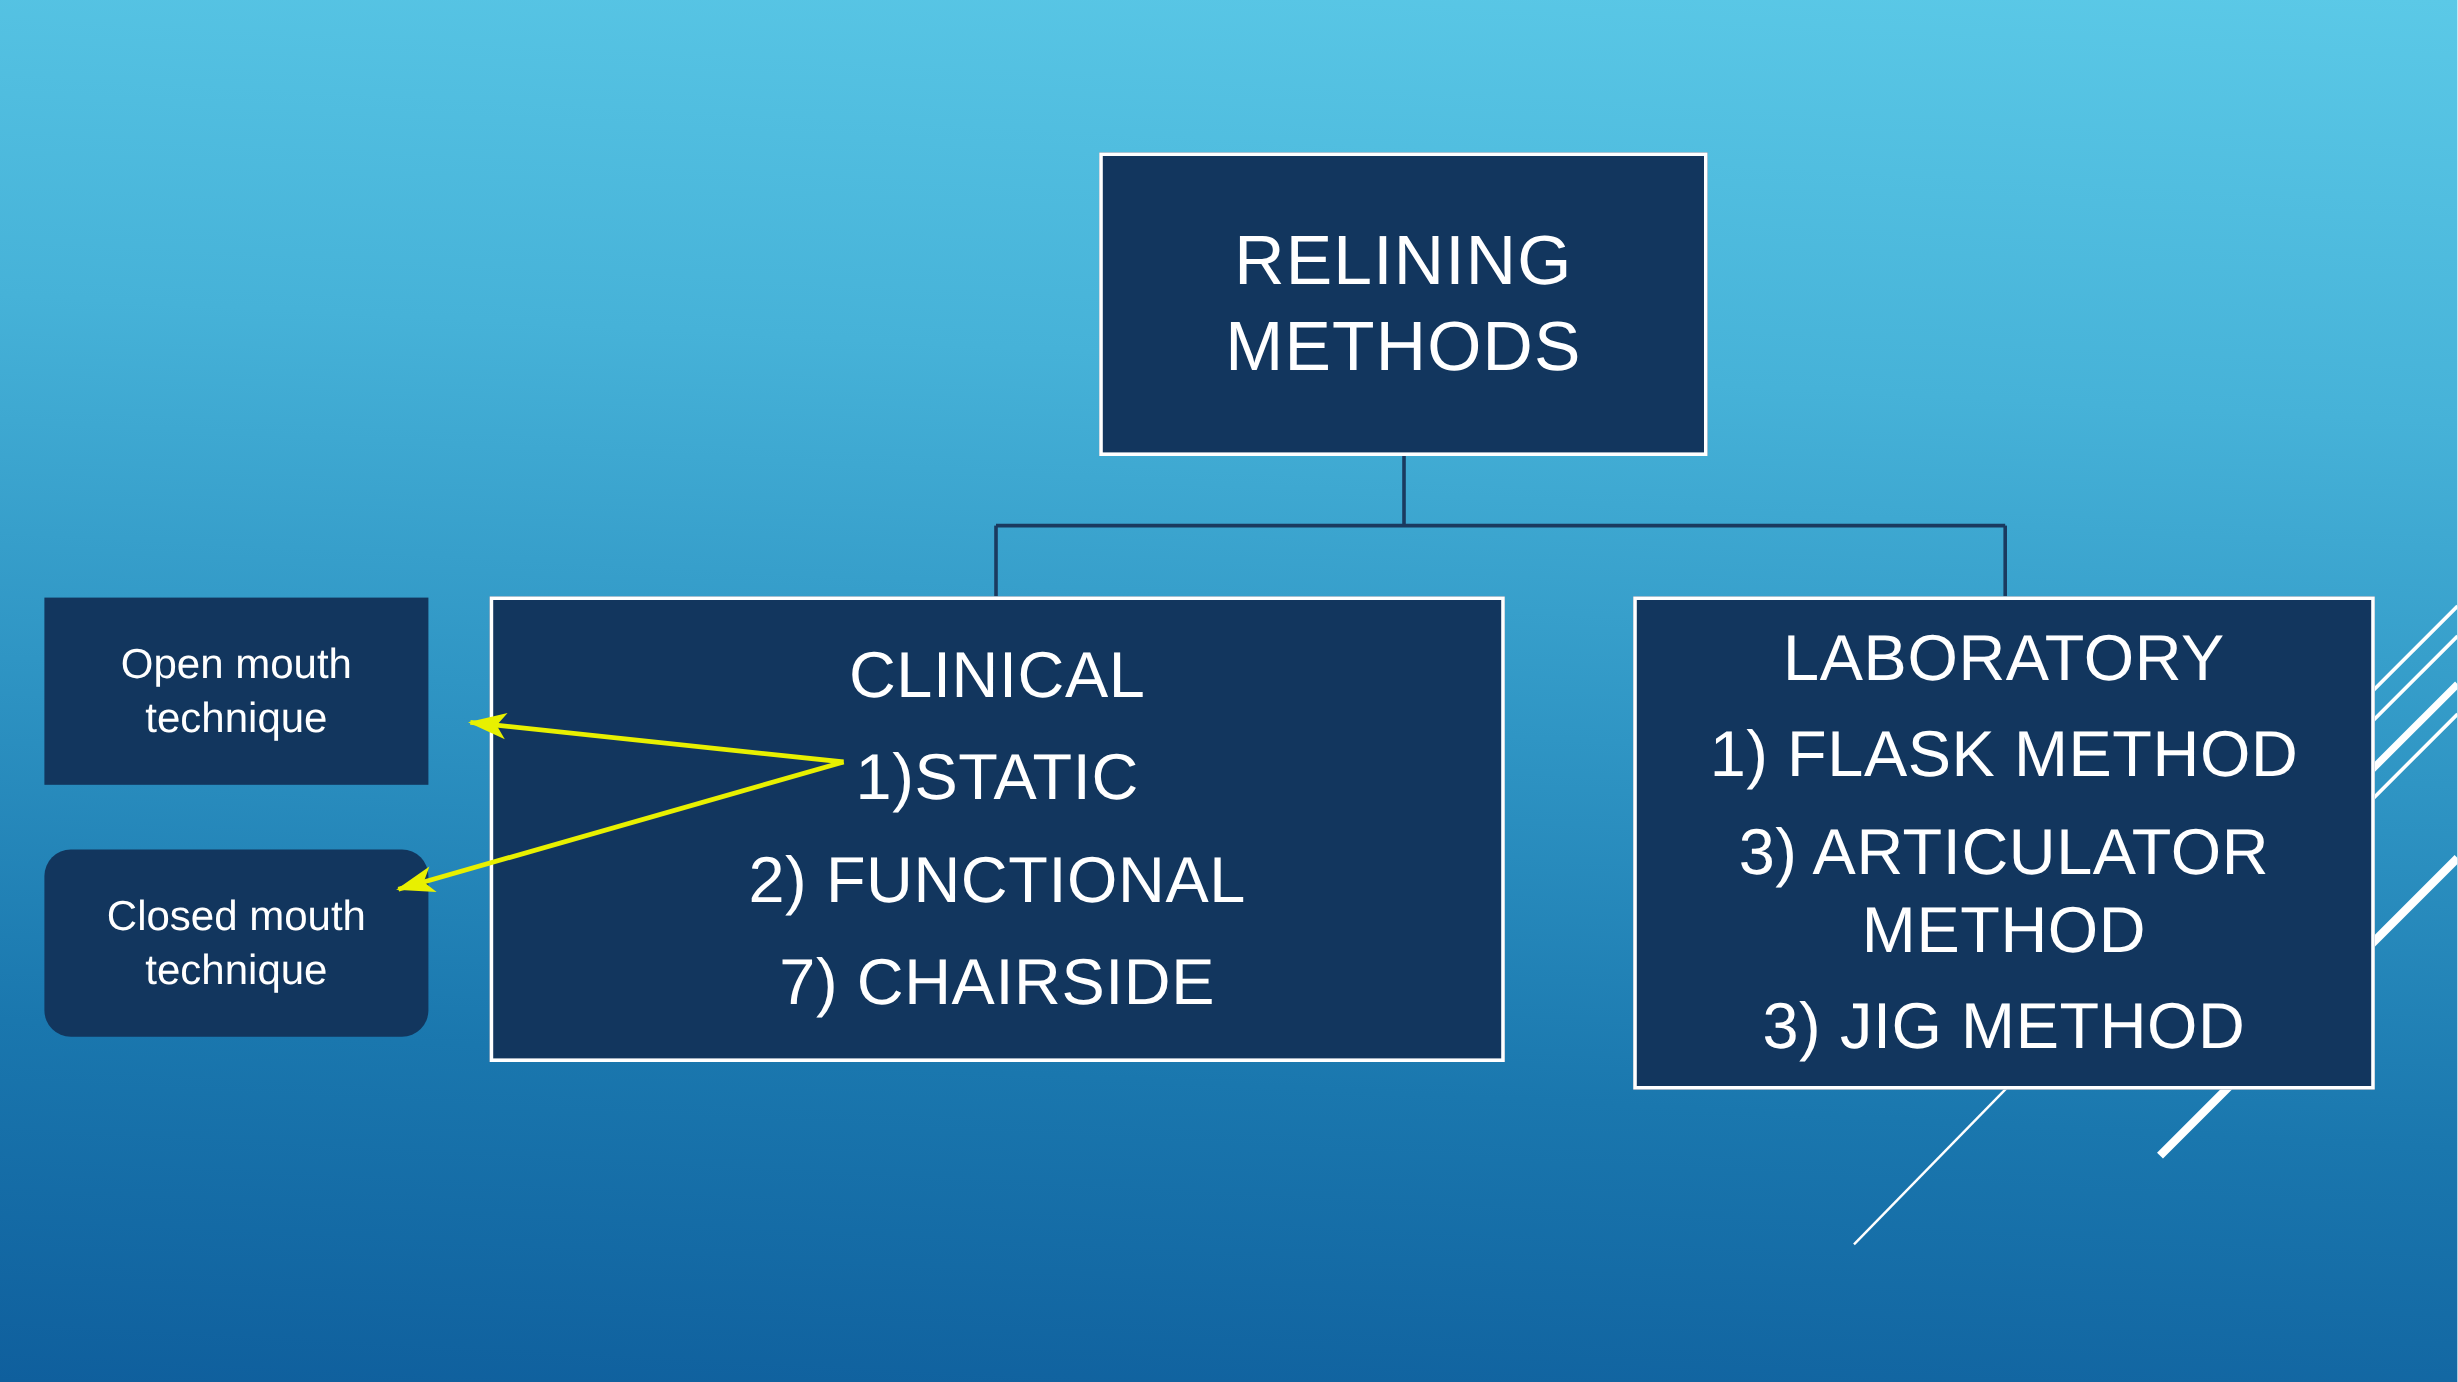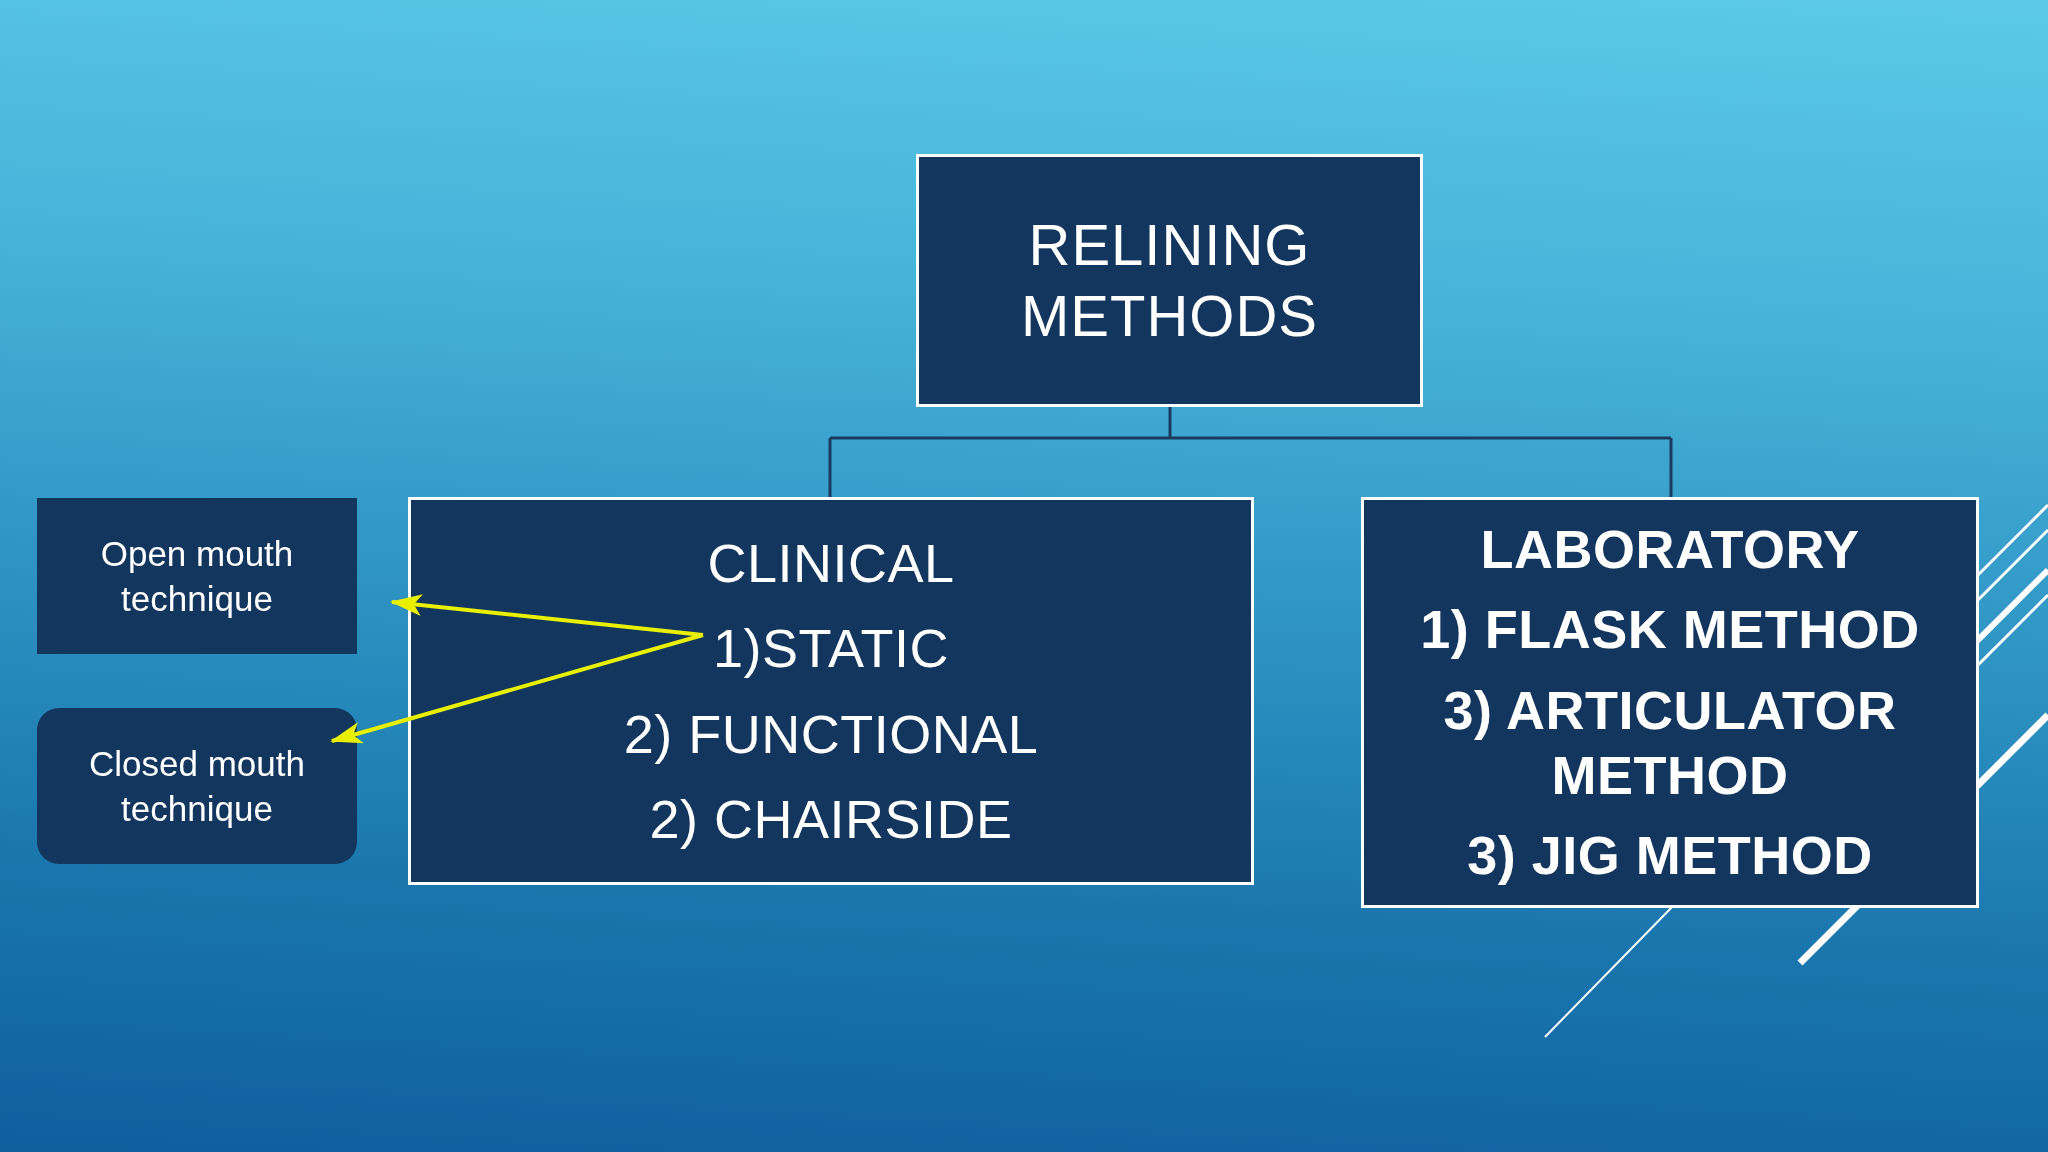--- a/index.html
+++ b/index.html
@@ -55,39 +55,37 @@
   }
 
   .root-box {
     left: 916px; top: 127px;
     width: 507px; height: 253px;
     justify-content: center;
     font-size: 58px;
     font-weight: 400;
     letter-spacing: 1px;
     line-height: 1.22;
-    margin-top: 27px;
   }
 
   .clinical-box {
     left: 408px; top: 497px;
     width: 846px; height: 388px;
     font-size: 54px;
     letter-spacing: 0.5px;
     padding: 8px 28px;
   }
 
   .laboratory-box {
     left: 1361px; top: 497px;
     width: 618px; height: 411px;
     font-size: 54px;
     letter-spacing: 0.5px;
     padding: 1px 18px;
     line-height: 1.2;
-    font-weight: bold;
   }
 
   .callout {
     position: absolute;
     z-index: 3;
     background: var(--box-fill);
     border: none;
     color: var(--text);
     display: flex;
     align-items: center;
@@ -135,21 +133,21 @@
 
   <div class="nodebox root-box">
     <div>RELINING</div>
     <div>METHODS</div>
   </div>
 
   <div class="nodebox clinical-box">
     <div>CLINICAL</div>
     <div>1)STATIC</div>
     <div>2) FUNCTIONAL</div>
-    <div>2) CHAIRSIDE</div>
+    <div>7) CHAIRSIDE</div>
   </div>
 
   <div class="nodebox laboratory-box">
     <div>LABORATORY</div>
     <div>1) FLASK METHOD</div>
     <div>3) ARTICULATOR METHOD</div>
     <div>3) JIG METHOD</div>
   </div>
 
   <div class="callout callout-open">

